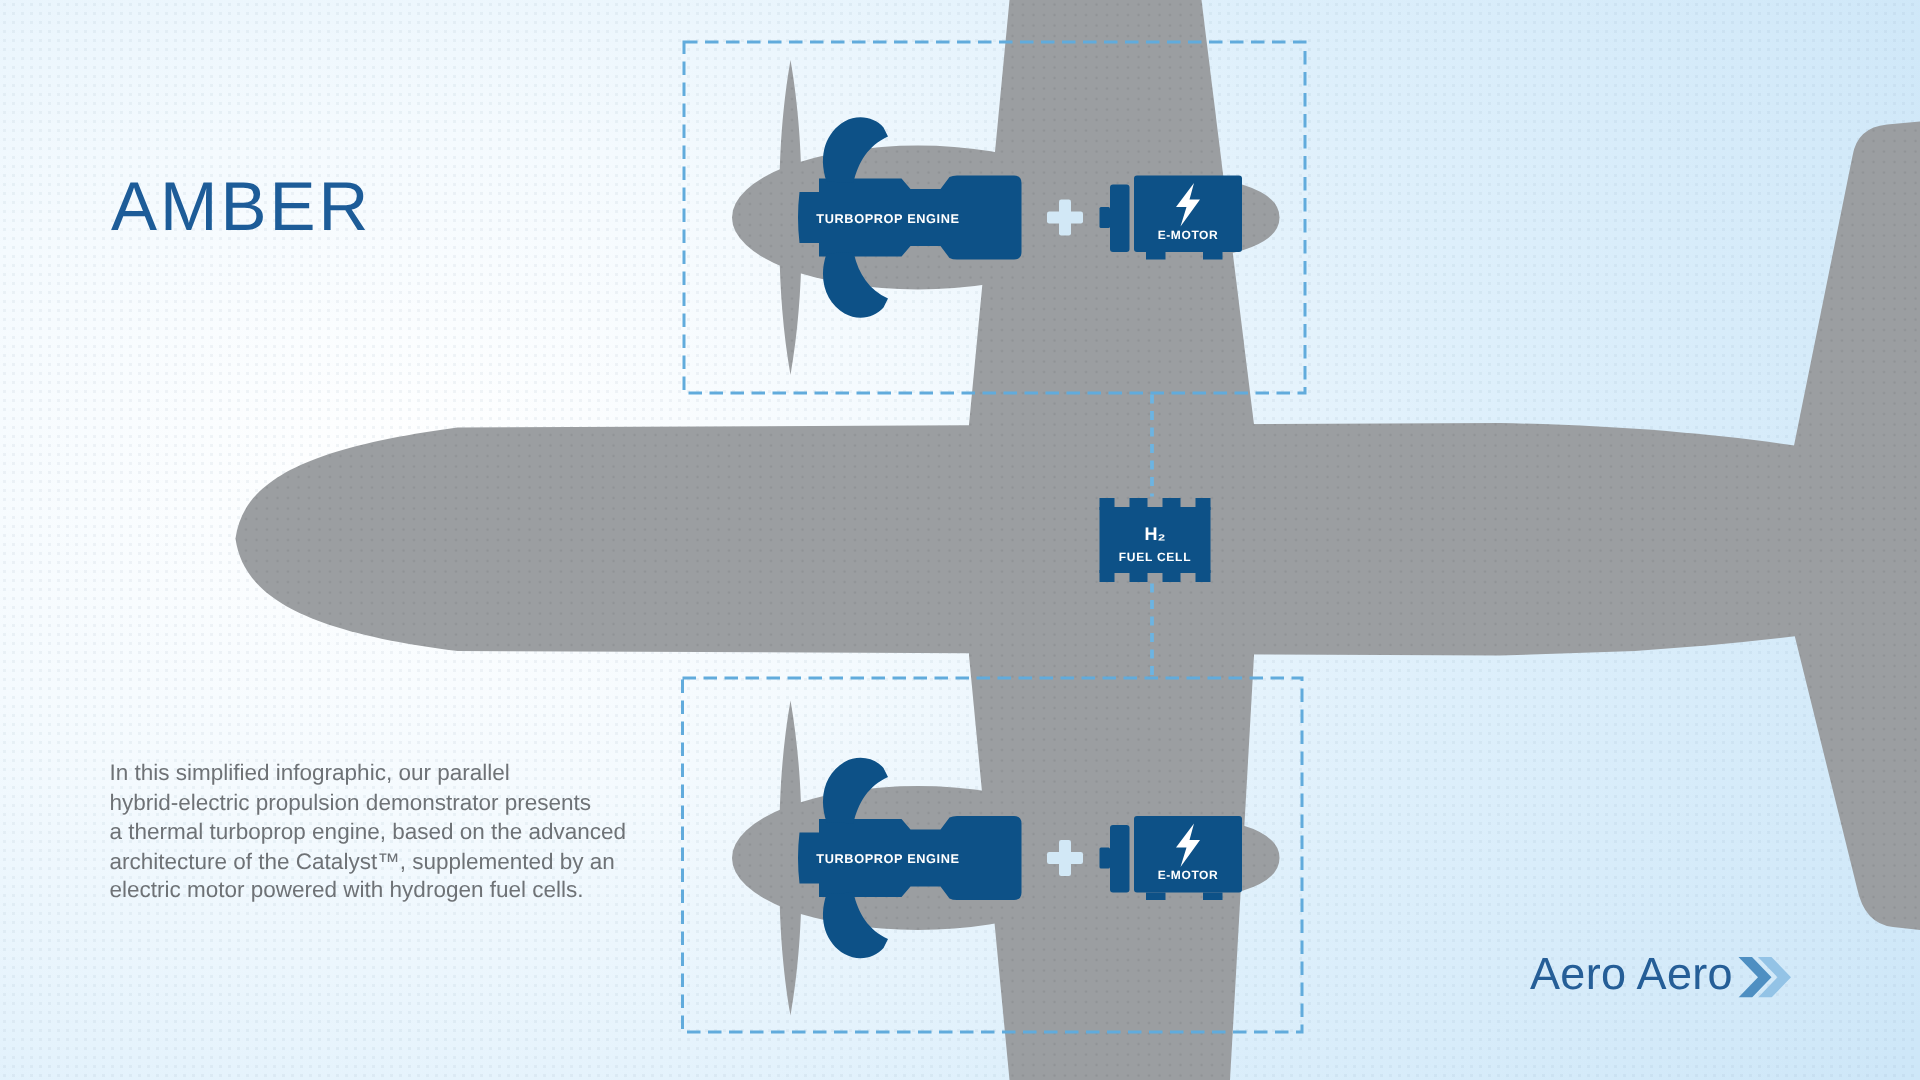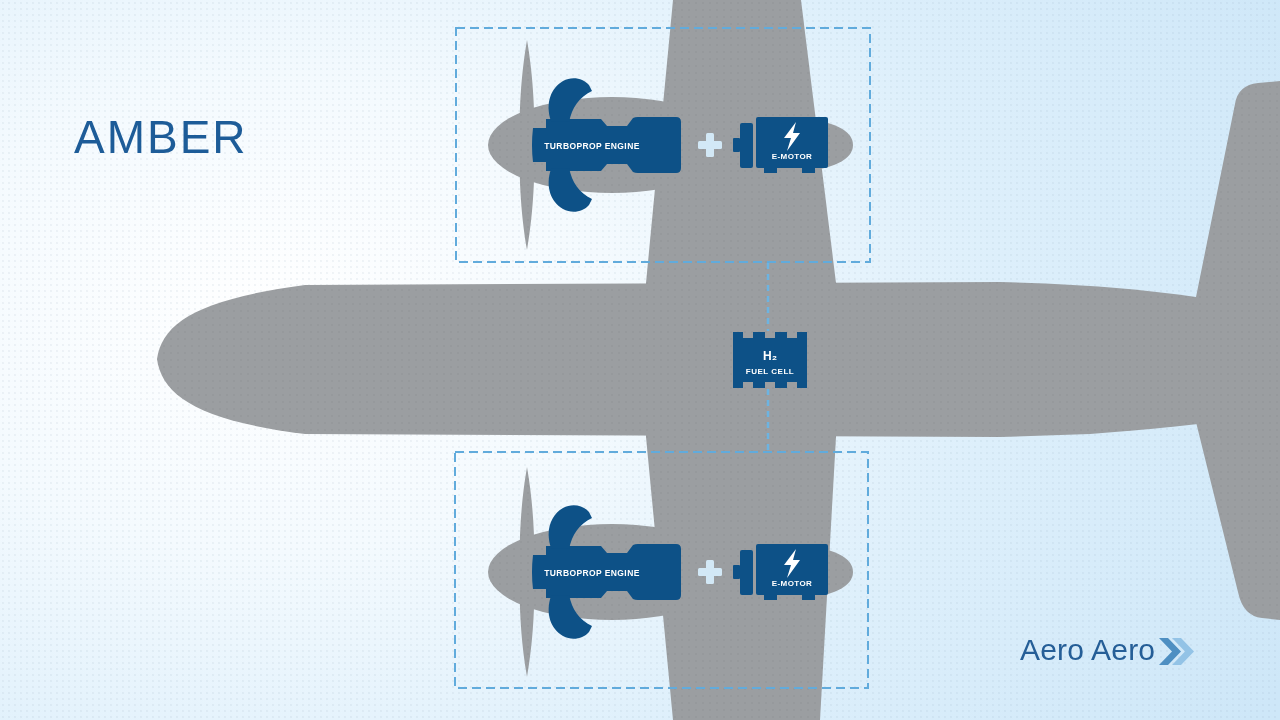--- a/index.html
+++ b/index.html
@@ -130,20 +130,25 @@
       <rect x="753" y="380" width="12" height="8"></rect>
       <rect x="775" y="380" width="12" height="8"></rect>
       <rect x="797" y="380" width="10" height="8"></rect>
     </g>
     <text class="svg-label" x="770" y="360" font-size="12" text-anchor="middle" font-family="DejaVu Sans, Liberation Sans, sans-serif">H₂</text>
     <text class="svg-label" x="770" y="374" font-size="8" letter-spacing="0.5" text-anchor="middle">FUEL CELL</text>
   </svg>
 
   <div class="page-title">AMBER</div>
 
+  <div class="description">In this simplified infographic, our parallel
+hybrid-electric propulsion demonstrator presents
+a thermal turboprop engine, based on the advanced
+architecture of the Catalyst™, supplemented by an
+electric motor powered with hydrogen fuel cells.</div>
 
   <div class="logo">
     <span class="logo-text">Aero Aero</span>
     <svg class="logo-chevrons" width="38" height="27" viewBox="0 0 38 27">
       <polygon fill="#4e8fc2" points="1,0 10,0 23,13.5 10,27 1,27 14,13.5"></polygon>
       <polygon fill="#93c3e6" points="14,0 23,0 36,13.5 23,27 14,27 27,13.5"></polygon>
     </svg>
   </div>
 
 </div>

